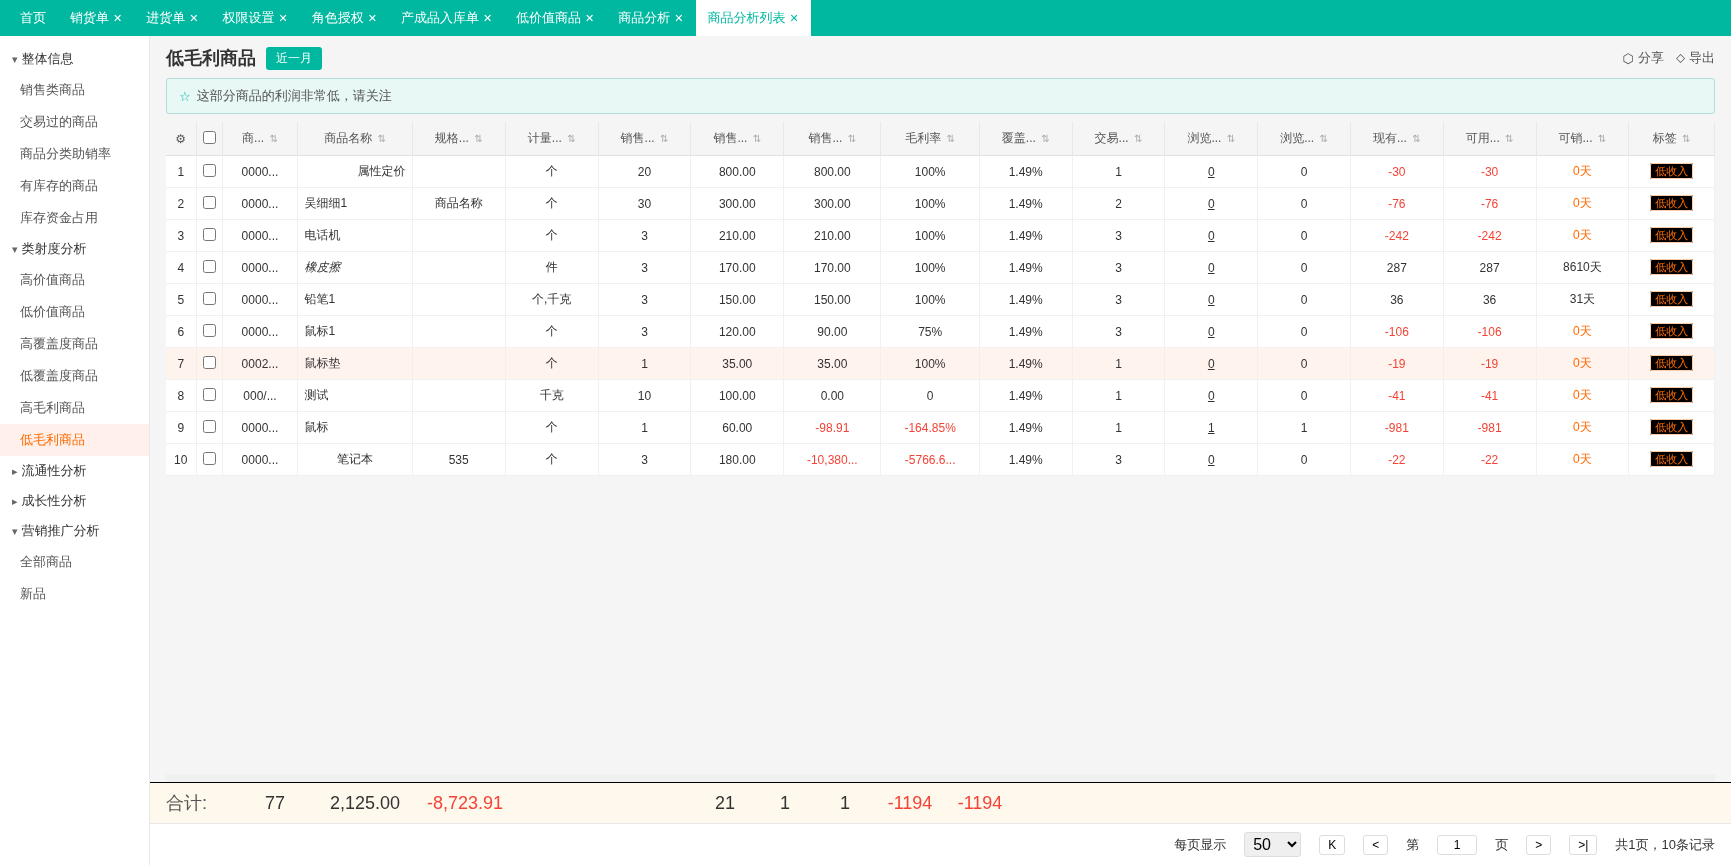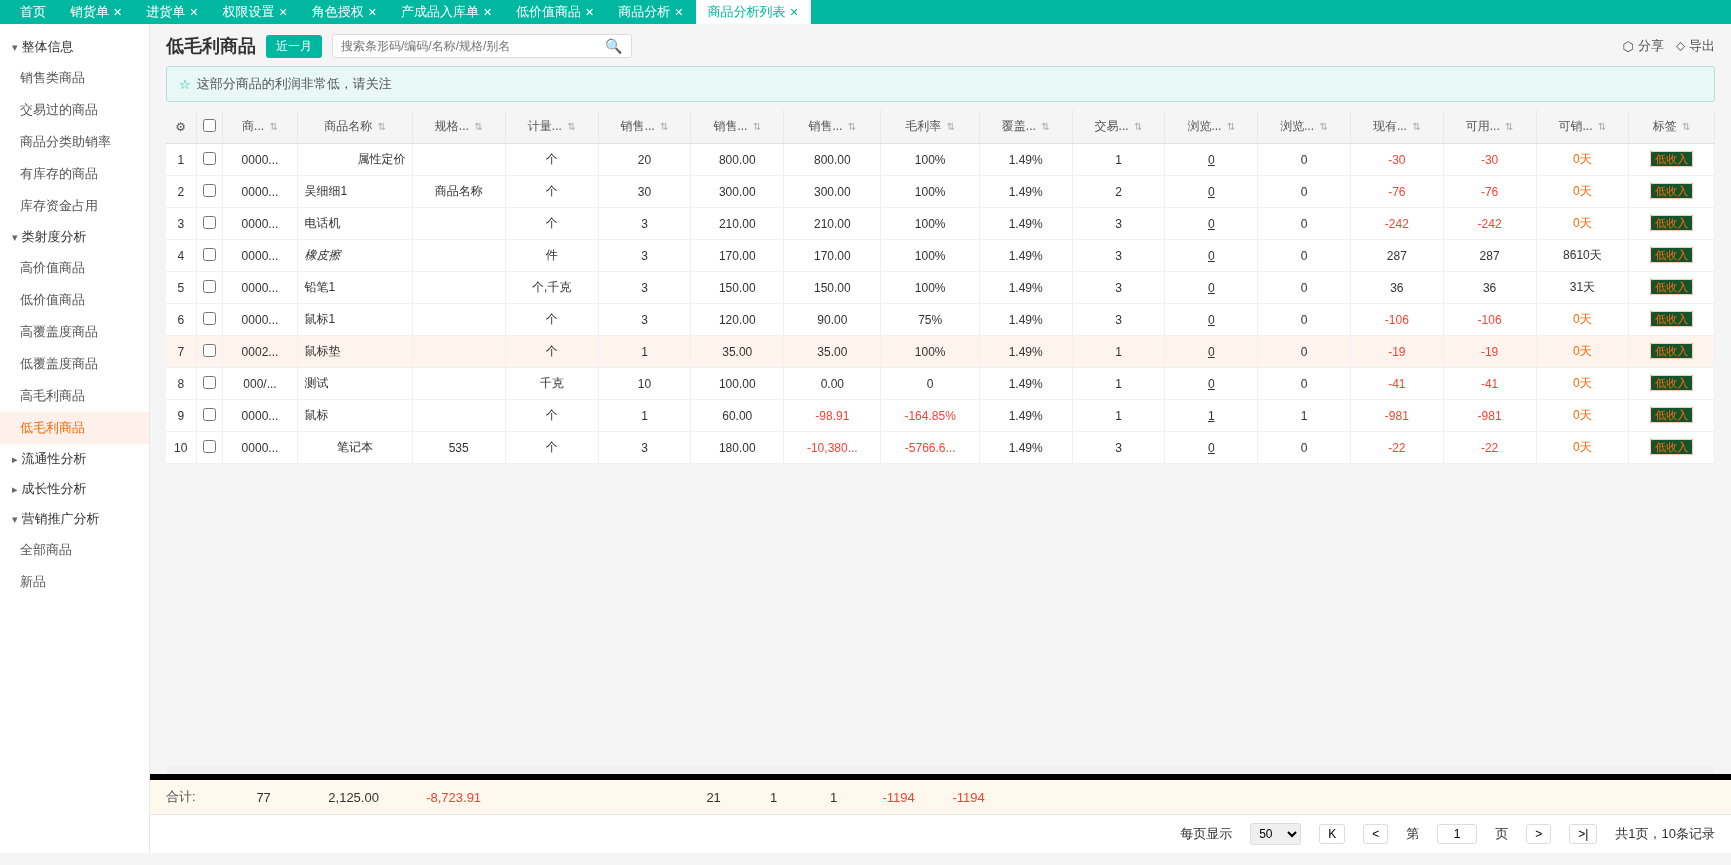--- a/index.html
+++ b/index.html
@@ -3,21 +3,21 @@
   <meta charset="utf-8">
   <style>
     * { box-sizing: border-box; margin: 0; padding: 0; }
     body { font-family: 'Microsoft YaHei', Arial, sans-serif; font-size: 13px; background: #f5f5f5; color: #333; }
 
     
     .top-nav {
       background: #00b8a0;
       display: flex;
       align-items: center;
-      height: 24px;
+      height: 36px;
       padding: 0 8px;
     }
     .top-nav .nav-item {
       color: #fff;
       padding: 0 12px;
       height: 36px;
       display: flex;
       align-items: center;
       cursor: pointer;
       font-size: 13px;
@@ -165,37 +165,37 @@
     tbody tr.highlighted { background: #fff3ee; }
     tbody td {
       padding: 7px 6px;
       text-align: center;
       border-right: 1px solid #f0f0f0;
       white-space: nowrap;
     }
     .text-red { color: #f44336; }
     .text-orange { color: #ff6a00; }
     .badge-low-income {
-      background: #14532d;
+      background: #000000;
       color: #ff6a00;
       border: 1px solid #ffccaa;
       padding: 1px 4px;
       border-radius: 2px;
       font-size: 11px;
     }
     .underline-link { text-decoration: underline; cursor: pointer; }
 
     
     .table-footer {
       background: #fff8ec;
-      border-top: 6px solid #000000;
+      border-top: 1px solid #000000;
       padding: 8px 16px;
       display: flex;
       align-items: center;
-      font-size: 13px;
+      font-size: 18px;
       gap: 8px;
     }
     .footer-label { color: #555; margin-right: 20px; }
     .footer-values {
       display: flex;
       gap: 0;
       flex: 1;
     }
     .footer-cell {
       text-align: center;
@@ -211,21 +211,21 @@
       padding: 8px 16px;
       background: #fff;
       border-top: 1px solid #e8e8e8;
       gap: 18px;
       font-size: 13px;
     }
     .pagination-bar select {
       border: 1px solid #ddd;
       border-radius: 3px;
       padding: 2px 4px;
-      font-size: 12px;
+      font-size: 16px;
     }
     .pagination-btn {
       border: 1px solid #ddd;
       background: #fff;
       padding: 2px 8px;
       border-radius: 3px;
       cursor: pointer;
       font-size: 12px;
     }
     .pagination-btn:disabled { color: #ccc; cursor: default; }
@@ -324,24 +324,20 @@
     </div>
     <div class="sidebar-item">全部商品</div>
     <div class="sidebar-item">新品</div>
   </aside>
 
   <div class="content-area">
 
     <div class="page-header">
       <div class="page-title">低毛利商品</div>
       <button class="filter-btn">近一月</button>
-      <div class="search-box">
-        <input type="text" placeholder="搜索条形码/编码/名称/规格/别名" style="">
-        <span style="color:#aaa;font-size:14px;">🔍</span>
-      </div>
       <div class="header-actions">
         <div class="header-action-btn">
           <span>⬡</span>
           <span>分享</span>
         </div>
         <div class="header-action-btn">
           <span>⬦</span>
           <span>导出</span>
         </div>
       </div>

